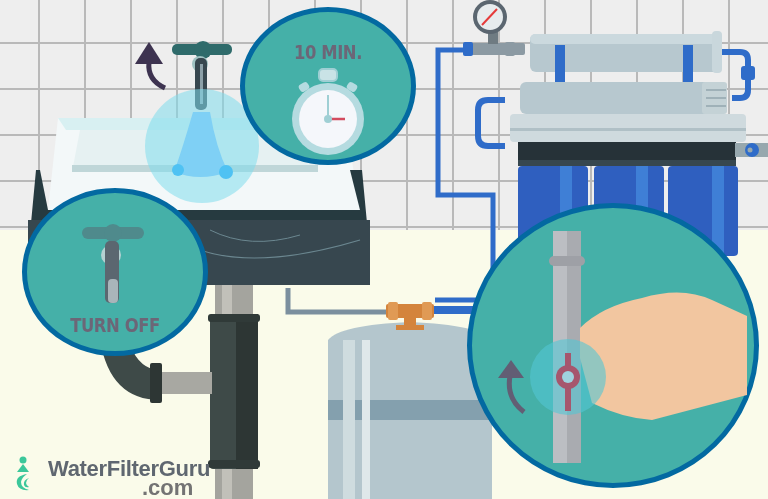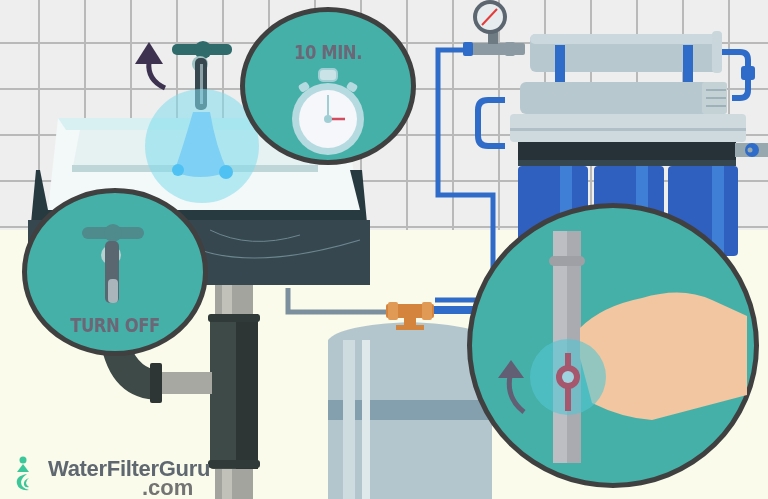--- a/index.html
+++ b/index.html
@@ -2,21 +2,21 @@
 <html><head>
 <meta charset="utf-8">
 <style>
   html,body{margin:0;padding:0;}
   body{width:768px;height:499px;overflow:hidden;position:relative;background:#fafbea;font-family:"Liberation Sans",sans-serif;}
   .abs{position:absolute;}
   #wall{left:0;top:0;width:768px;height:230px;background-color:#eeeeee;
     background-image:linear-gradient(#b9b9b9 0 2px,transparent 2px),linear-gradient(90deg,#b9b9b9 0 2px,transparent 2px);
     background-size:46px 46px;background-position:-8px -4px;}
   #floor{left:0;top:230px;width:768px;height:269px;background:#fafbea;}
-  .badge{border-radius:50%;background:#45b0a8;border:5px solid #404040;box-sizing:border-box;}
+  .badge{border-radius:50%;background:#45b0a8;border:5px solid #0369a1;box-sizing:border-box;}
   .label{font-family:"DejaVu Sans",sans-serif;font-weight:bold;color:#6c6677;letter-spacing:-0.5px;transform:scaleX(0.82);transform-origin:center;text-align:center;white-space:nowrap;}
 </style>
 </head>
 <body>
 
 <div id="wall" class="abs"></div>
 <div id="floor" class="abs"></div>
 
 <svg class="abs" style="left:0;top:0" width="768" height="499" viewBox="0 0 768 499">
 

